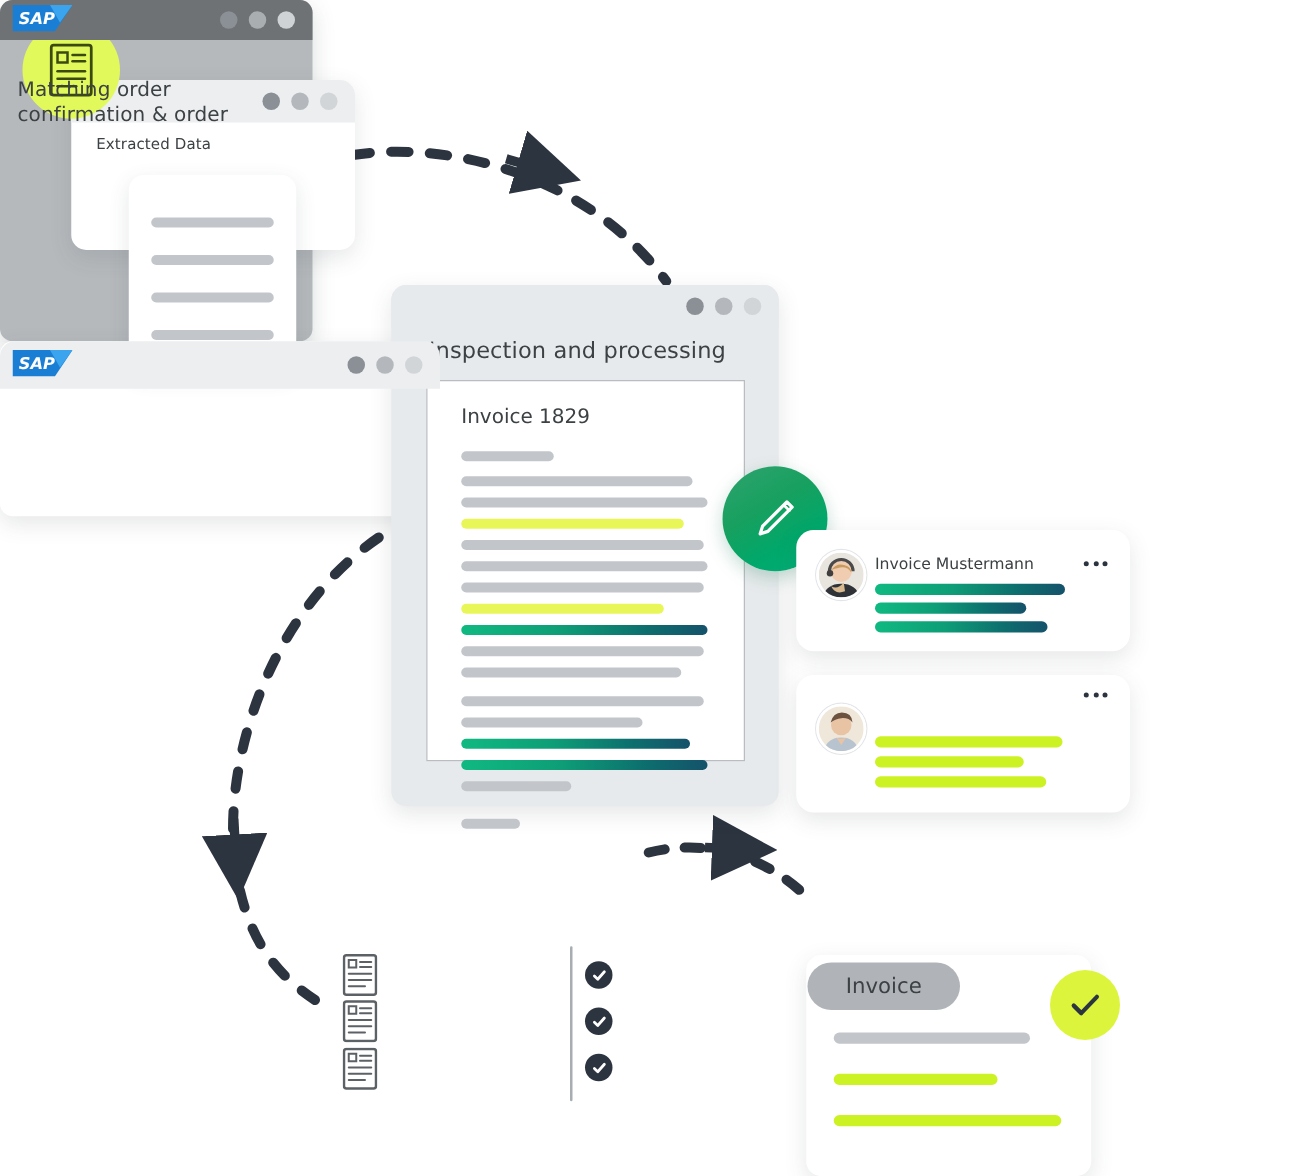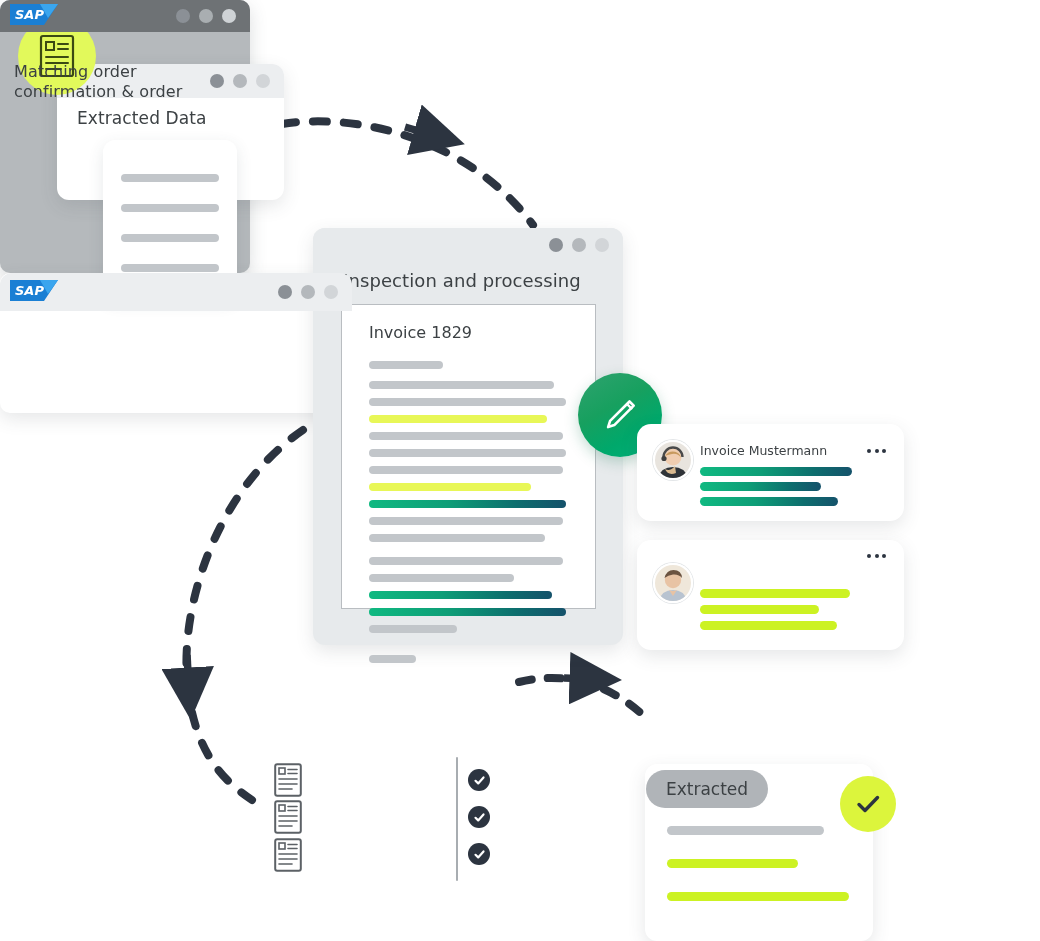--- a/index.html
+++ b/index.html
@@ -38,21 +38,21 @@
     transform: translateY(-50%);
     display: flex;
     gap: 9px;
   }
   .dot { width: 14px; height: 14px; border-radius: 50%; }
   .d1 { background: #8b9096; }
   .d2 { background: #b4b8bc; }
   .d3 { background: #d2d5d8; }
 
   .win-title {
-    font-size: 17px;
+    font-size: 12px;
     color: #3c4144;
     letter-spacing: .1px;
   }
 
   
   .bar { height: 8px; border-radius: 5px; background: #c2c6ca; }
   .bar.white { background: #ffffff; }
   .bar.lime { background: #e8f757; }
   .bar.lime-strong { background: #ccf223; }
   .bar.grad {
@@ -459,21 +459,21 @@
     </div>
   </div>
 
   <div id="approval-card">
     <div class="bar" style="left:22px;top:62px;width:157px;"></div>
     <div class="bar lime-strong" style="left:22px;top:95px;width:131px;"></div>
     <div class="bar lime-strong" style="left:22px;top:128px;width:182px;"></div>
   </div>
 
   <div id="approval-pill">
-    <span>Extracted</span>
+    <span>Invoice</span>
   </div>
 
   <div id="approval-check-badge">
     <svg width="32" height="32" viewBox="0 0 32 32">
       <path d="M7 16.5 L13 22.5 L25.5 9.5" fill="none" stroke="#2c3440" stroke-width="3.4" stroke-linecap="round" stroke-linejoin="round"></path>
     </svg>
   </div>
 
 </div>
 

